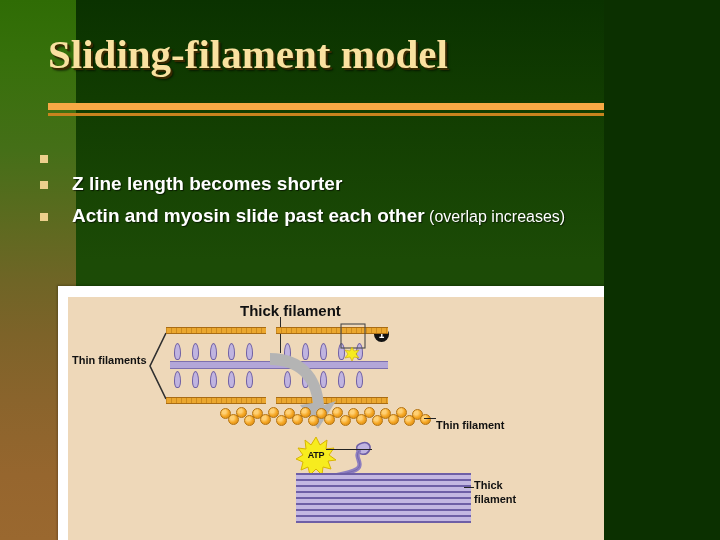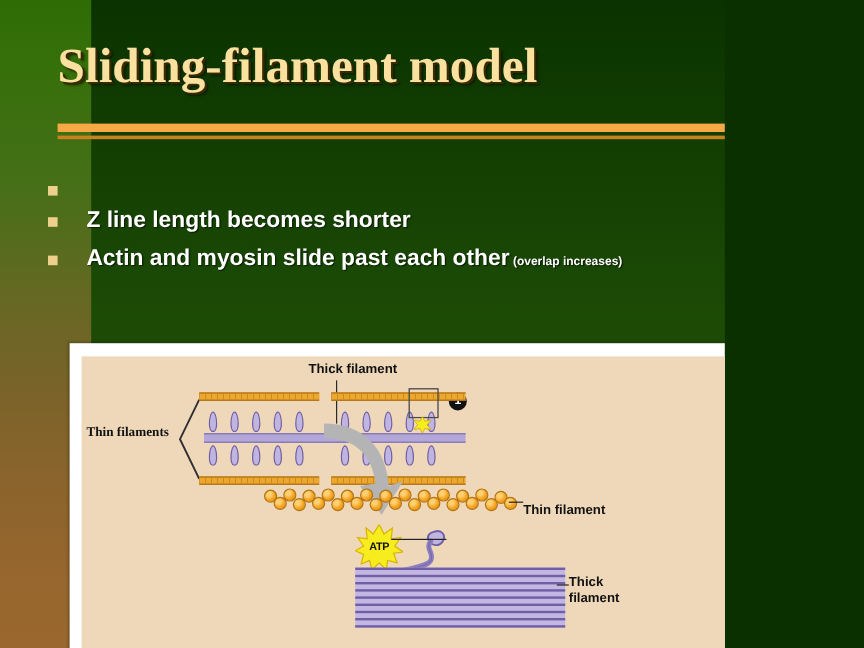--- a/index.html
+++ b/index.html
@@ -96,22 +96,22 @@
   }
   .bullet-text {
     font-family: "Liberation Sans", sans-serif;
     font-weight: bold;
     font-size: 19px;
     line-height: 23px;
     color: #ffffff;
     text-shadow: 1px 1px 1px rgba(0,0,0,.6);
   }
   .bullet-text .small {
-    font-size: 10px;
-    font-weight: bold;
+    font-size: 16px;
+    font-weight: normal;
   }
 
   
   #figure-frame {
     position: absolute;
     left: 58px;
     top: 286px;
     width: 662px;
     height: 256px;
     background: #ffffff;
@@ -129,22 +129,22 @@
 
   
   .fig-label {
     position: absolute;
     font-family: "Liberation Sans", sans-serif;
     font-weight: bold;
     color: #111111;
     white-space: nowrap;
   }
 
-  #lbl-thick-top   { left: 189px; top: 5px;   font-size: 11px; }
-  #lbl-thin-left   { left: 4px;   top: 57px;  font-size: 11px; font-family: Liberation Serif, serif; }
+  #lbl-thick-top   { left: 172px; top: 5px;   font-size: 15px; }
+  #lbl-thin-left   { left: 4px;   top: 57px;  font-size: 11px; }
   #lbl-thin-right  { left: 368px; top: 122px; font-size: 11px; }
   #lbl-myosin      { left: 305px; top: 146px; font-size: 11px; }
   #lbl-thick-a     { left: 406px; top: 182px; font-size: 11px; }
   #lbl-thick-b     { left: 406px; top: 196px; font-size: 11px; }
 
   
   #step-badge {
     position: absolute;
     left: 306px;
     top: 30px;

